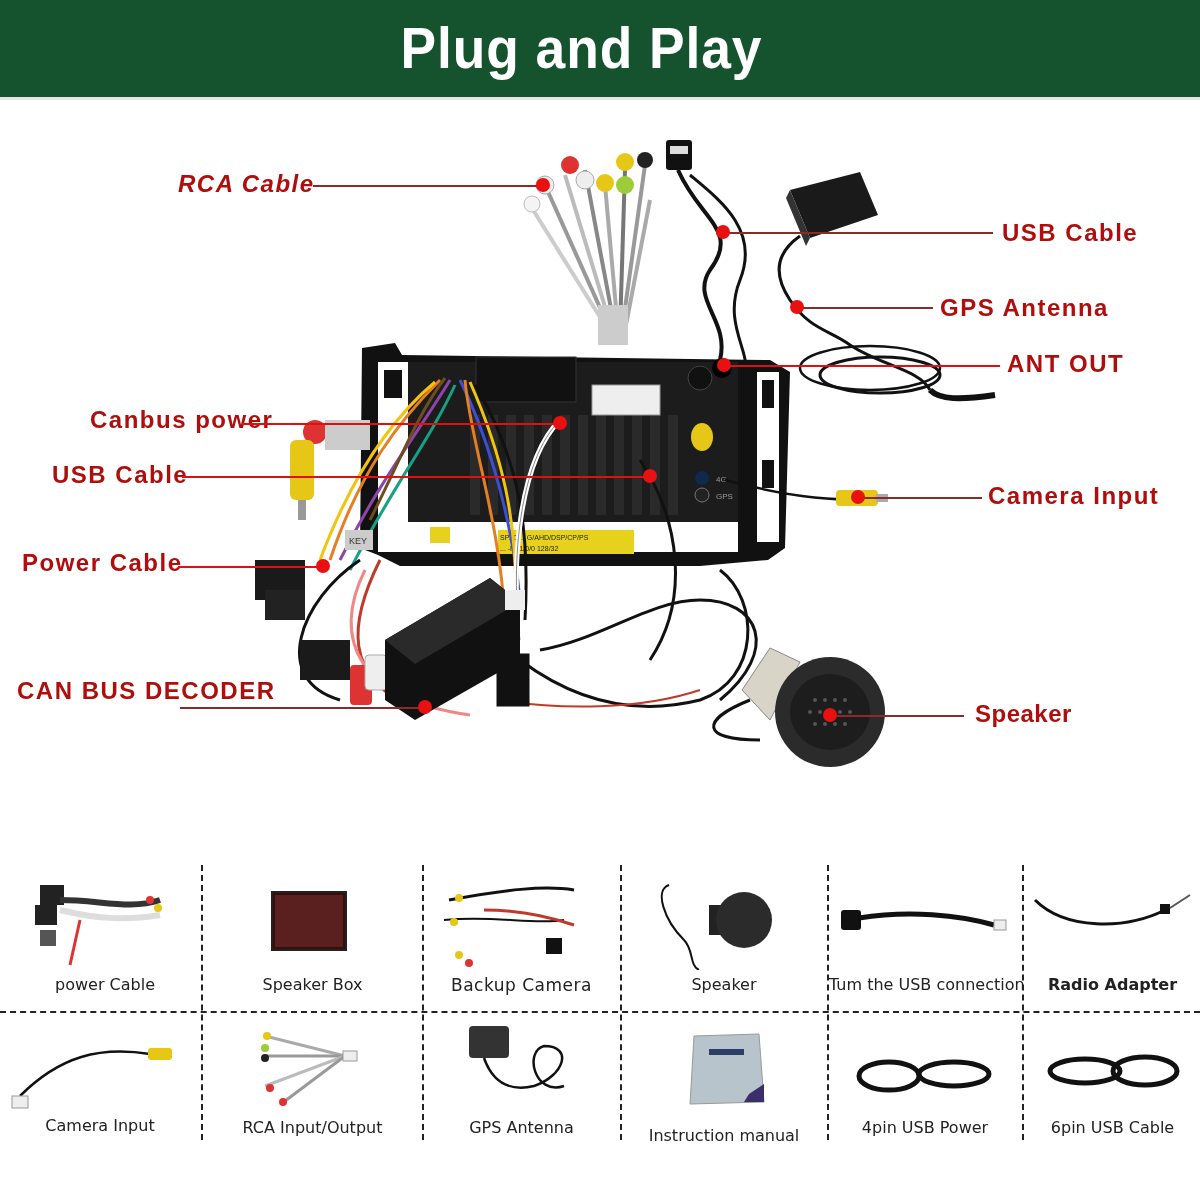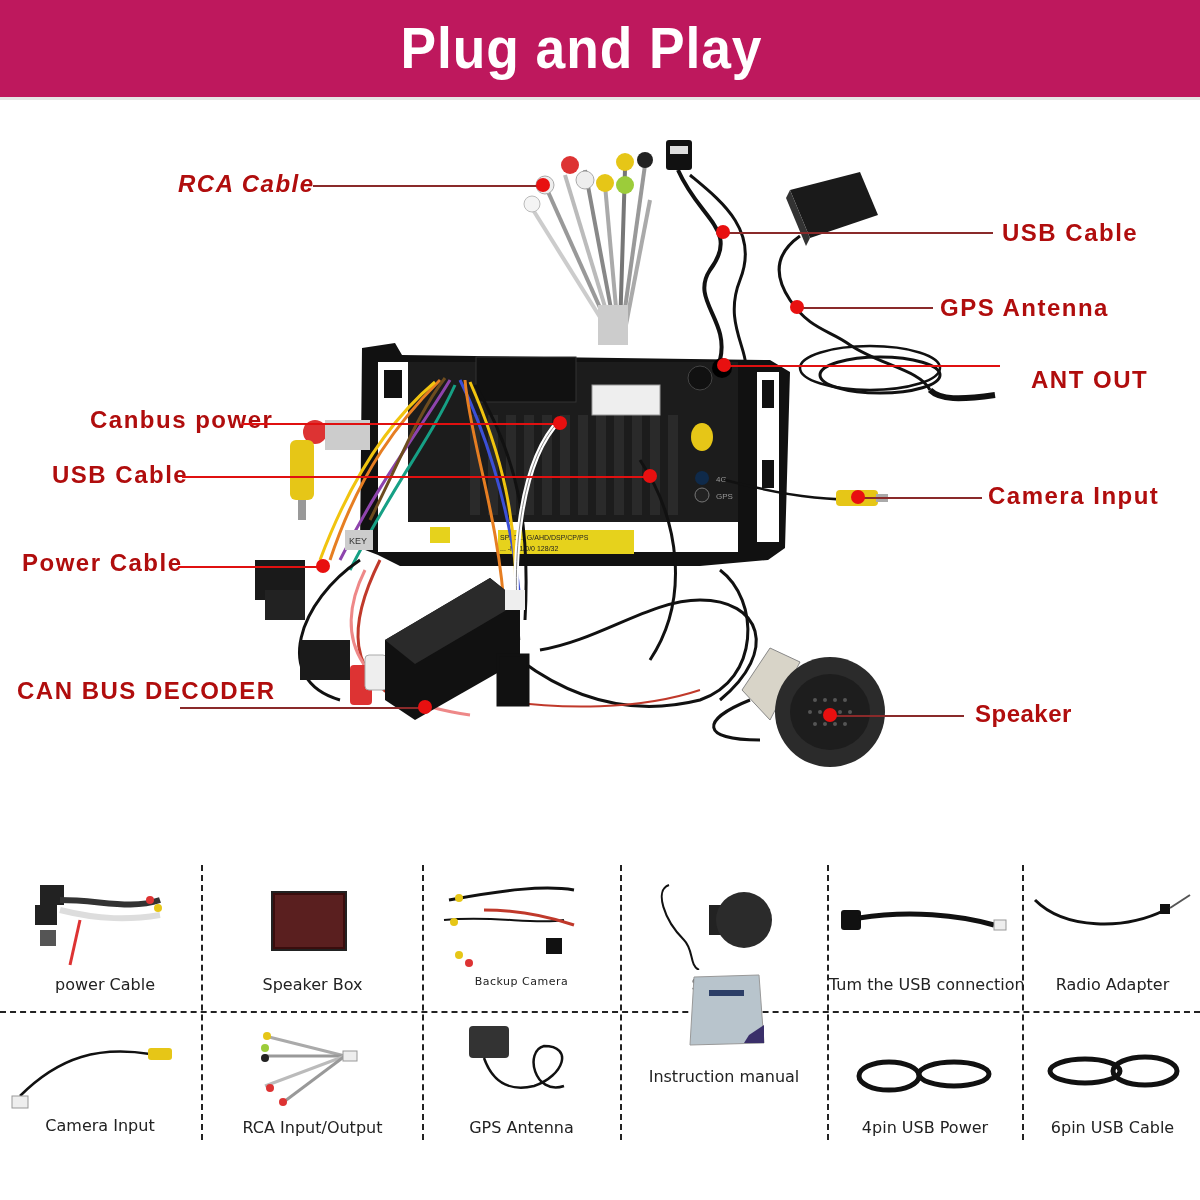--- a/index.html
+++ b/index.html
@@ -1,18 +1,18 @@
 <!DOCTYPE html>
 <html><head>
 <meta charset="utf-8">
 <style>
   html, body { margin:0; padding:0; }
   body { width:1200px; height:1200px; background:#ffffff; position:relative; overflow:hidden;
          font-family:"Liberation Sans", sans-serif; }
-  .header { position:absolute; left:0; top:0; width:1200px; height:97px; background:#be185d; }
+  .header { position:absolute; left:0; top:0; width:1200px; height:97px; background:#14532d; }
   .header-title { position:absolute; left:0; top:14px; width:1264px; text-align:center; color:#fff;
                   font-family:"Liberation Sans", sans-serif; font-weight:bold; font-size:58px;
                   letter-spacing:1px; transform:scaleX(0.92); transform-origin:0 0; }
   .divline { position:absolute; left:0; top:97px; width:1200px; height:3px; background:#e6e6e6; }
 
   .callout { position:absolute; color:#b00d0d; font-weight:bold; font-size:24px; letter-spacing:1.5px;
              white-space:nowrap; font-family:"Liberation Sans", sans-serif; }
   .leader { position:absolute; height:1.5px; background:#8a2a2a; }
   .leader.red { background:#e01010; }
   .dot { position:absolute; width:14px; height:14px; border-radius:50%; background:#e81010; margin:-7px 0 0 -7px; }
@@ -208,21 +208,21 @@
 <div class="dot" style="left:425px; top:707px;"></div>
 
 <div class="callout" style="left:1002px; top:219px;">USB Cable</div>
 <div class="leader" style="left:723px; top:232px; width:270px;"></div>
 <div class="dot" style="left:723px; top:232px;"></div>
 
 <div class="callout" style="left:940px; top:294px;">GPS Antenna</div>
 <div class="leader" style="left:797px; top:307px; width:136px;"></div>
 <div class="dot" style="left:797px; top:307px;"></div>
 
-<div class="callout" style="left:1031px; top:350px;margin-top:16px;">ANT OUT</div>
+<div class="callout" style="left:1007px; top:350px;">ANT OUT</div>
 <div class="leader red" style="left:724px; top:365px; width:276px;"></div>
 <div class="dot" style="left:724px; top:365px;"></div>
 
 <div class="callout" style="left:988px; top:482px;">Camera Input</div>
 <div class="leader" style="left:858px; top:497px; width:124px;"></div>
 <div class="dot" style="left:858px; top:497px;"></div>
 
 <div class="callout" style="left:975px; top:700px; letter-spacing:0.5px;">Speaker</div>
 <div class="leader" style="left:830px; top:715px; width:134px;"></div>
 <div class="dot" style="left:830px; top:715px;"></div>
@@ -260,21 +260,21 @@
   <svg width="195" height="100">
     <path d="M25,30 C80,20 120,15 150,20" stroke="#111" stroke-width="3" fill="none"></path>
     <path d="M20,50 C70,45 110,55 140,50" stroke="#111" stroke-width="2" fill="none"></path>
     <path d="M60,40 C90,40 120,45 150,55" stroke="#c0392b" stroke-width="3" fill="none"></path>
     <circle cx="35" cy="28" r="4" fill="#e6c617"></circle>
       <circle cx="30" cy="52" r="4" fill="#e6c617"></circle>
     <circle cx="35" cy="85" r="4" fill="#e6c617"></circle>
       <circle cx="45" cy="93" r="4" fill="#d33"></circle>
     <rect x="122" y="68" width="16" height="16" fill="#111"></rect>
   </svg>
-  <div class="cell-label" style="top:105px; font-size:11px; letter-spacing:0.5px;">Backup  Camera</div>
+  <div class="cell-label" style="top:105px; font-size:17px; letter-spacing:0.5px;">Backup  Camera</div>
 </div>
 
 <div class="cell" style="left:624px; top:870px; width:200px; height:135px;">
   <svg width="200" height="100">
     <path d="M45,15 C30,20 40,50 60,70 C70,80 65,95 75,100" stroke="#111" stroke-width="2" fill="none"></path>
     <rect x="85" y="35" width="12" height="30" fill="#222"></rect>
     <circle cx="120" cy="50" r="28" fill="#2b2b2b"></circle>
   </svg>
   <div class="cell-label" style="top:105px;">Speaker</div>
 </div>
@@ -287,21 +287,21 @@
   </svg>
   <div class="cell-label" style="top:105px;text-align:right;">Tum the USB connection</div>
 </div>
 
 <div class="cell" style="left:1025px; top:870px; width:175px; height:135px;">
   <svg width="175" height="100">
     <path d="M10,30 C40,60 100,60 140,40" stroke="#111" stroke-width="3" fill="none"></path>
     <rect x="135" y="34" width="10" height="10" fill="#111"></rect>
     <path d="M145,38 L165,25" stroke="#555" stroke-width="2"></path>
   </svg>
-  <div class="cell-label" style="top:105px;">Radio Adapter</div>
+  <div class="cell-label" style="top:105px;font-weight:bold;">Radio Adapter</div>
 </div>
 
 <div class="cell" style="left:0px; top:1016px; width:200px; height:130px;">
   <svg width="200" height="100">
     <path d="M20,80 C60,40 100,30 150,38" stroke="#111" stroke-width="2.5" fill="none"></path>
     <rect x="148" y="32" width="24" height="12" rx="3" fill="#e6c617"></rect>
     <rect x="12" y="80" width="16" height="12" fill="#eee" stroke="#999"></rect>
   </svg>
   <div class="cell-label" style="top:100px;">Camera Input</div>
 </div>
@@ -323,21 +323,21 @@
 </div>
 
 <div class="cell" style="left:424px; top:1016px; width:195px; height:130px;">
   <svg width="195" height="100">
     <rect x="45" y="10" width="40" height="32" rx="4" fill="#333"></rect>
     <path d="M60,42 C70,70 90,75 110,70 C140,60 150,30 120,30 C100,35 110,80 140,70" stroke="#111" stroke-width="2.5" fill="none"></path>
   </svg>
   <div class="cell-label" style="top:102px;">GPS Antenna</div>
 </div>
 
-<div class="cell" style="left:624px; top:965px; width:200px; height:130px;">
+<div class="cell" style="left:624px; top:1024px; width:200px; height:130px;">
   <svg width="200" height="100">
     <polygon points="70,12 135,10 140,78 66,80" fill="#b8c4cc" stroke="#999"></polygon>
     <rect x="85" y="25" width="35" height="6" fill="#2c3e66"></rect>
     <polygon points="125,70 140,60 140,78 120,78" fill="#3a2f6a"></polygon>
   </svg>
   <div class="cell-label" style="top:102px;">Instruction manual</div>
 </div>
 
 <div class="cell" style="left:829px; top:1016px; width:192px; height:130px;">
   <svg width="192" height="100">

